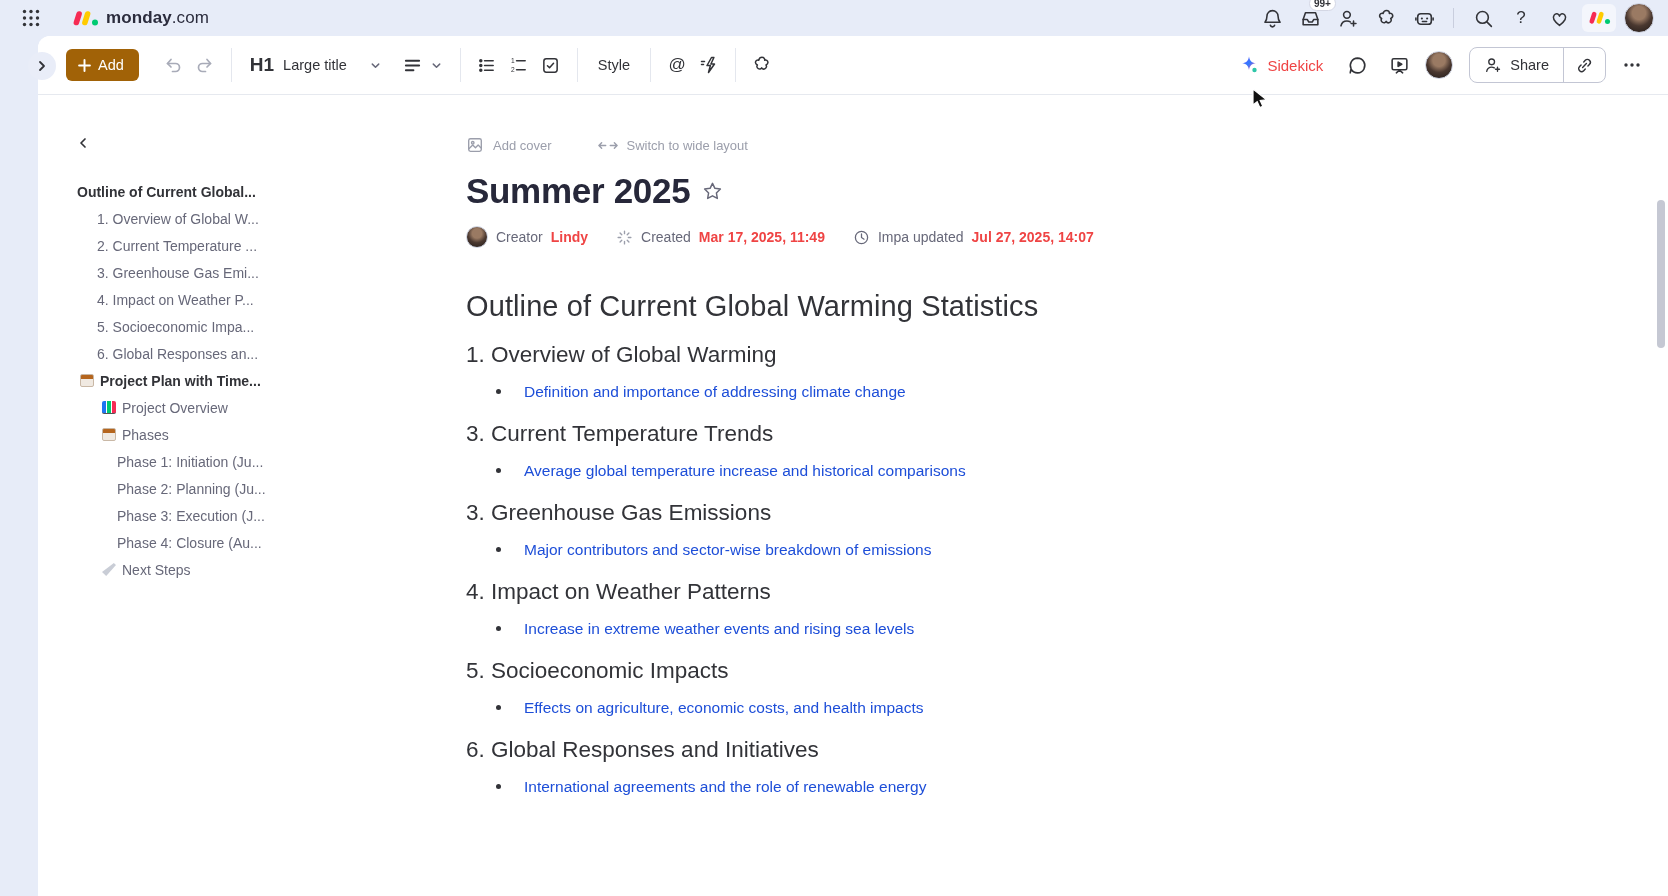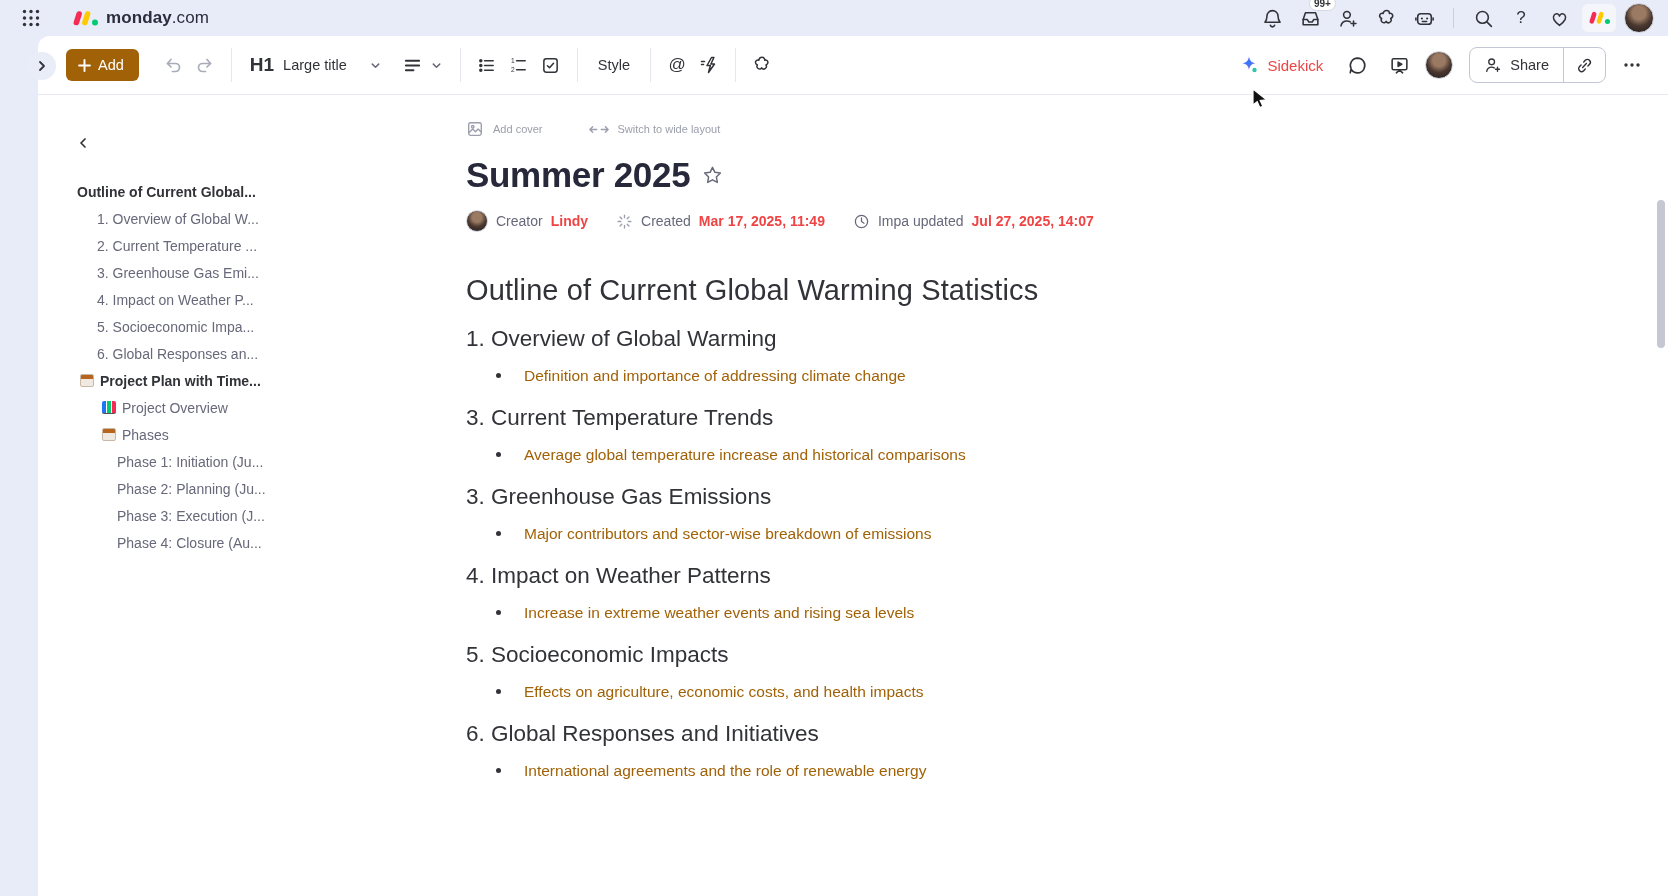--- a/index.html
+++ b/index.html
@@ -59,34 +59,34 @@
   .outline-item.indent-2 { padding-left:55px; }
   .outline-item.indent-1.has-icon { padding-left:18px; }
   .outline-item.indent-2.has-icon { padding-left:40px; }
   .oi-ic { width:14px; height:13px; margin-right:6px; flex:none; border-radius:2px; }
   .ic-calendar { background:linear-gradient(#b5651d 0 38%, #f0e9e1 38%); border:.5px solid #c9b8a6; }
   .ic-chart { background:linear-gradient(90deg,#1f76f2 0 26%,#fff 26% 37%,#00ca72 37% 63%,#fff 63% 74%,#f62b54 74% 100%); border-bottom:1.5px solid #555; }
   .ic-rocket { background:#c9cdd6; clip-path:polygon(85% 0, 100% 15%, 30% 100%, 0 70%); }
 
   
   .doc { position:absolute; left:428px; top:0; width:720px; }
-  .cover-row { margin-top:24px; display:flex; align-items:center; gap:10px; color:#9b9eab; font-size:11px; }
+  .cover-row { margin-top:40px; display:flex; align-items:center; gap:10px; color:#9b9eab; font-size:13px; }
   .cover-row .gap { width:26px; }
   .cover-item { display:flex; align-items:center; gap:9px; cursor:pointer; }
   .title-row { margin-top:17px; display:flex; align-items:center; gap:12px; }
   .doc-title { font-size:35px; font-weight:800; color:#27283a; letter-spacing:-.3px; }
   .meta-row { margin-top:15px; display:flex; align-items:center; font-size:14px; color:#676879; }
   .meta-row .grp { display:flex; align-items:center; gap:8px; margin-right:28px; }
   .meta-row b { color:#ef4444; font-weight:700; }
   .doc-h1 { margin-top:42px; font-size:29px; font-weight:500; color:#323338; letter-spacing:.1px; }
   .doc-section { margin-top:0; }
   .sec-title { margin-top:17px; font-size:22.5px; font-weight:500; color:#323338; line-height:29px; }
   .sec-bullet { margin-top:12px; display:flex; align-items:center; height:21px; }
   .sec-bullet .dot { width:5px; height:5px; border-radius:50%; background:#323338; margin-left:30px; flex:none; }
-  .bullet-text { margin-left:23px; font-size:15.5px; color:#a16207; }
+  .bullet-text { margin-left:23px; font-size:15.5px; color:#1d4ed8; }
 
   
   .scroll-thumb { position:absolute; right:3px; top:104px; width:8px; height:148px; border-radius:5px; background:#c5c8d3; }
   .cursor { position:absolute; left:1252px; top:88px; z-index:50; pointer-events:none; }
 
   svg { display:block; }
 </style>
 </head>
 <body>
 
@@ -387,20 +387,24 @@
             <div class="outline-item indent-2">
 
               <span class="oi-label">Phase 3: Execution (J...</span>
             </div>
 
             <div class="outline-item indent-2">
 
               <span class="oi-label">Phase 4: Closure (Au...</span>
             </div>
 
+            <div class="outline-item indent-2 has-icon">
+              <span class="oi-ic ic-rocket"></span>
+              <span class="oi-label">Next Steps</span>
+            </div>
           </div>
       </aside>
 
       <main class="doc">
         <div class="cover-row">
           <div class="cover-item">
             <svg width="18" height="18" viewBox="0 0 20 20" fill="none" stroke="#9b9eab" stroke-width="1.5" stroke-linecap="round" stroke-linejoin="round">
               <rect x="3" y="3" width="14" height="14" rx="2"></rect>
               <circle cx="7.5" cy="7.5" r="1.4"></circle>
               <path d="M3.5 14l4-4 3 3 3-3 3 3"></path>

